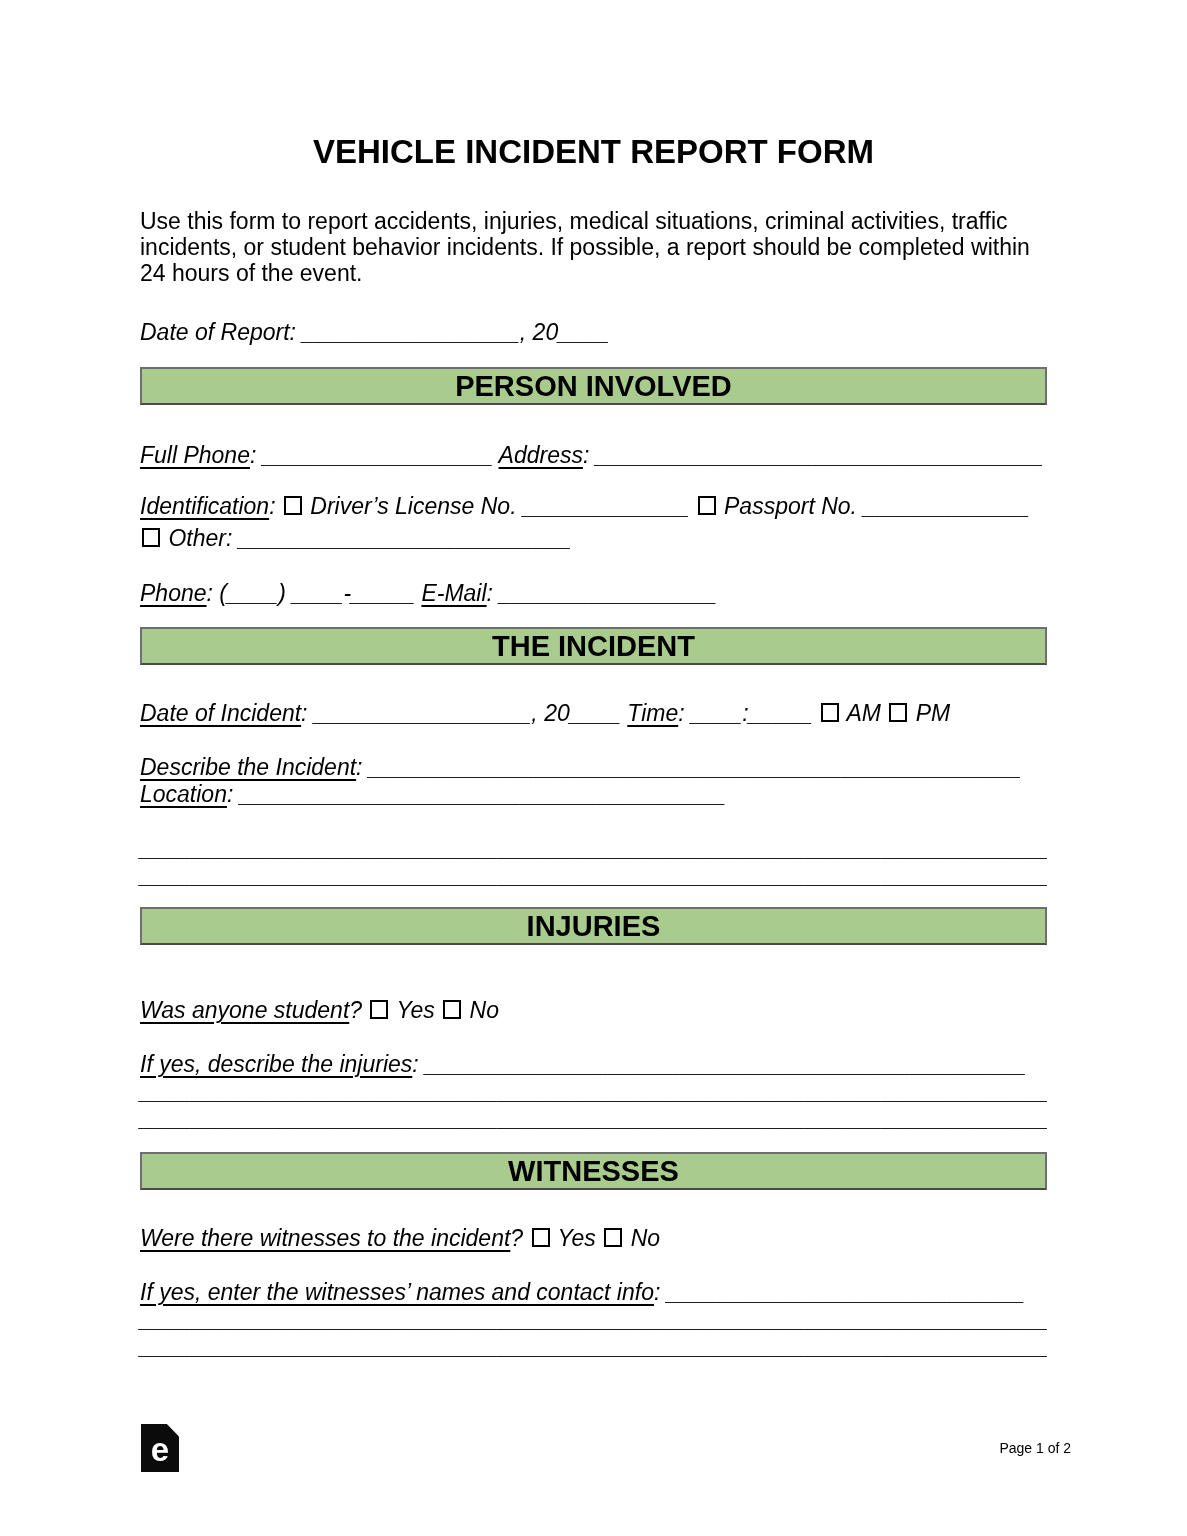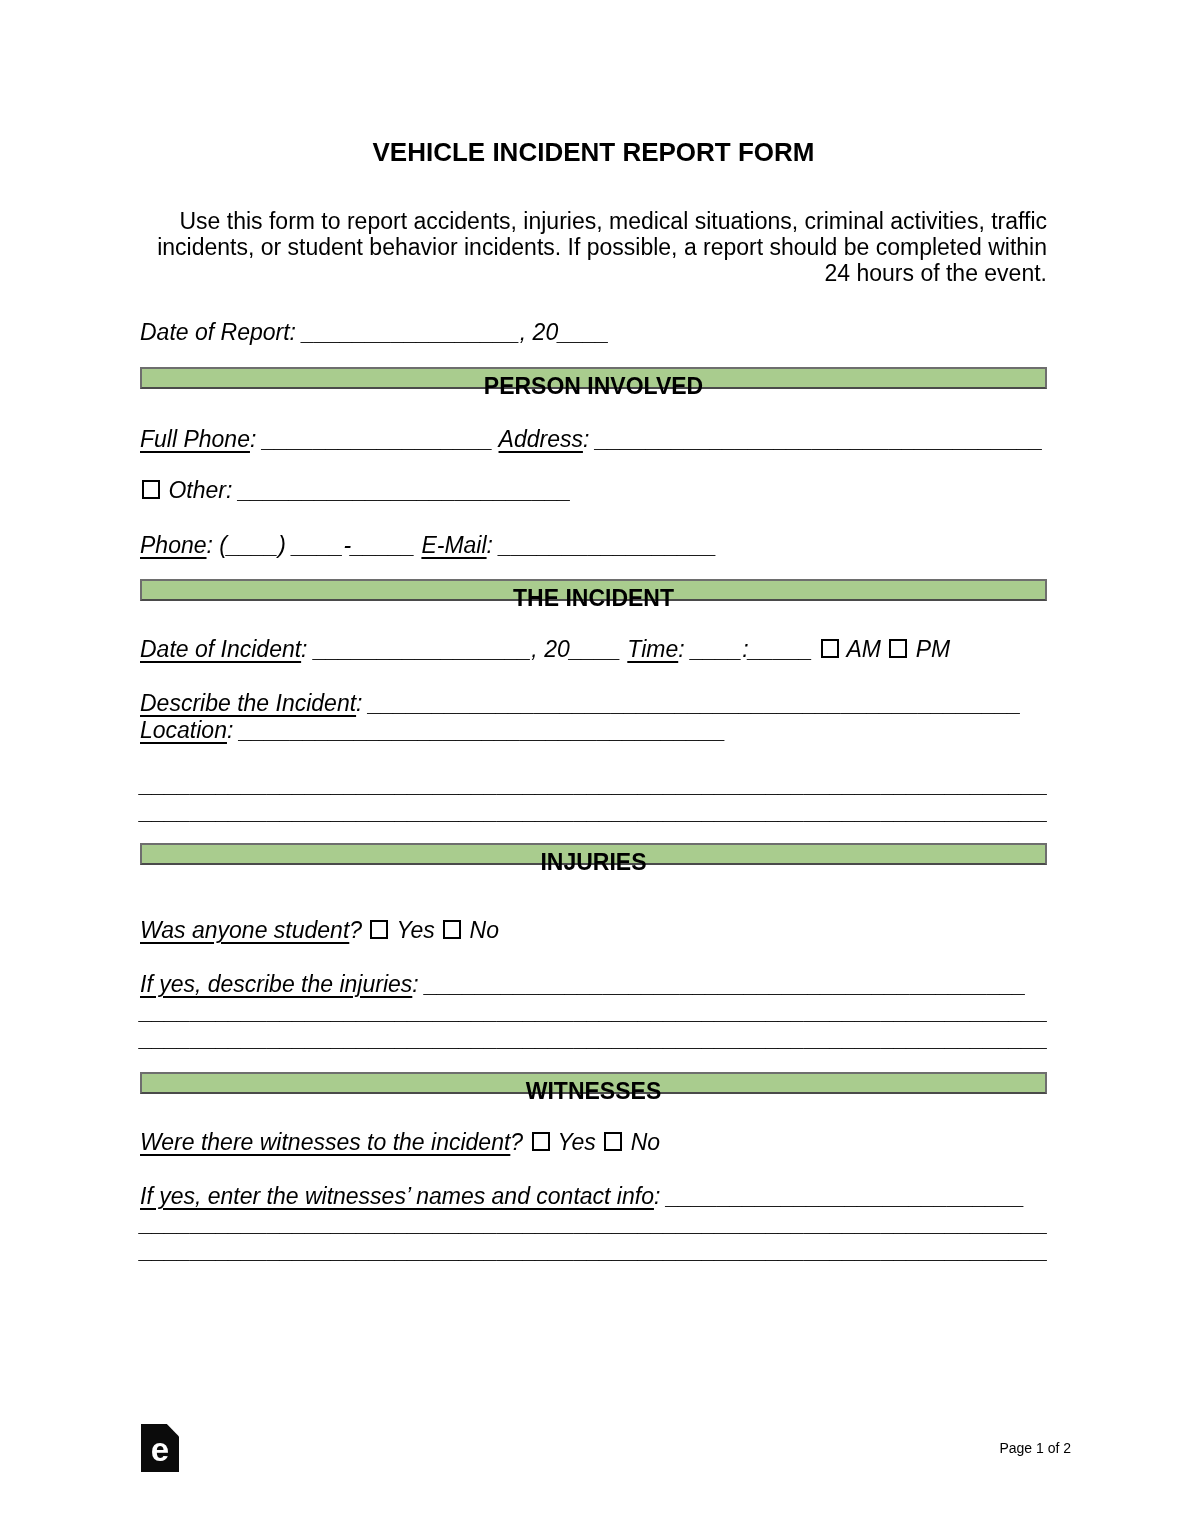--- a/index.html
+++ b/index.html
@@ -3,37 +3,37 @@
 <meta charset="utf-8">
 <style>
   html,body{margin:0;padding:0;}
   body{
     width:1187px;height:1536px;background:#ffffff;position:relative;
     font-family:"Liberation Sans","DejaVu Sans",sans-serif;
     font-size:23px;color:#000;overflow:hidden;
   }
   .content{position:absolute;left:140px;top:0;width:907px;}
   h1.title{
-    font-size:26px;line-height:40px;font-weight:bold;text-align:center;
+    font-size:33px;line-height:40px;font-weight:bold;text-align:center;
     margin:132px 0 36px 0;
   }
-  .intro div{line-height:26px;white-space:nowrap;text-align:right;}
+  .intro div{line-height:26px;white-space:nowrap;}
   .row{line-height:27px;white-space:nowrap;margin:0;font-style:italic;}
   .lbl{text-decoration:underline;text-decoration-thickness:2px;text-underline-offset:4px;}
   .blank{color:#000;}
   .cb{
     display:inline-block;width:14px;height:15px;border:2px solid #000;
     vertical-align:-1px;margin:0 2px;background:#fff;box-sizing:content-box;
   }
   .bar{
-    box-sizing:border-box;width:100%;height:22px;
+    box-sizing:border-box;width:100%;height:38px;
     background:var(--section-bg,#a9cc8e);
     border:2px solid var(--section-border,#6e6e6e);
     border-bottom-color:#4a4a4a;
-    text-align:center;font-weight:bold;line-height:34px;font-size:23px;
+    text-align:center;font-weight:bold;line-height:34px;font-size:29px;
   }
   .logo{
     position:absolute;left:141px;top:1424px;width:38px;height:48px;background:#0b0b0b;
     clip-path:polygon(0 0,68% 0,100% 26%,100% 100%,0 100%);
     display:flex;align-items:center;justify-content:center;
     filter:drop-shadow(2px 2px 0 #bcbcbc);
   }
   .logo-e{color:#fff;font-weight:bold;font-size:33px;line-height:1;margin-top:3px;}
   .page-num{position:absolute;top:1436px;right:116px;font-size:14px;line-height:24px;}
 </style>
@@ -50,20 +50,21 @@
       <div>24 hours of the event.</div>
     </div>
 
   <div class="row" style="margin-bottom:21px"><span>Date of Report: </span><span class="blank">_________________</span><span>, 20</span><span class="blank">____</span></div>
 
   <div class="bar" style="margin-bottom:37px">
     <span>PERSON INVOLVED</span>
   </div>
 
   <div class="row" style="margin-bottom:24px"><span class="lbl">Full Phone</span><span>: </span><span class="blank">__________________</span><span> </span><span class="lbl">Address</span><span>: </span><span class="blank">___________________________________</span></div>
+  <div class="row"><span class="lbl">Identification</span><span>: </span><span class="cb"></span><span> Driver’s License No. </span><span class="blank">_____________</span><span> </span><span class="cb"></span><span> Passport No. </span><span class="blank">_____________</span></div>
   <div class="row" style="margin-top:5px;margin-bottom:28px"><span class="cb"></span><span> Other: </span><span class="blank">__________________________</span></div>
   <div class="row" style="margin-bottom:20px"><span class="lbl">Phone</span><span>: (</span><span class="blank">____</span><span>) </span><span class="blank">____</span><span>-</span><span class="blank">_____</span><span> </span><span class="lbl">E-Mail</span><span>: </span><span class="blank">_________________</span></div>
 
   <div class="bar" style="margin-bottom:35px">
     <span>THE INCIDENT</span>
   </div>
 
   <div class="row" style="margin-bottom:27px"><span class="lbl">Date of Incident</span><span>: </span><span class="blank">_________________</span><span>, 20</span><span class="blank">____</span><span> </span><span class="lbl">Time</span><span>: </span><span class="blank">____</span><span>:</span><span class="blank">_____</span><span> </span><span class="cb"></span><span> AM </span><span class="cb"></span><span> PM</span></div>
   <div class="row"><span class="lbl">Describe the Incident</span><span>: </span><span class="blank">___________________________________________________</span></div>
   <div class="row" style="margin-bottom:27px"><span class="lbl">Location</span><span>: </span><span class="blank">______________________________________</span></div>

